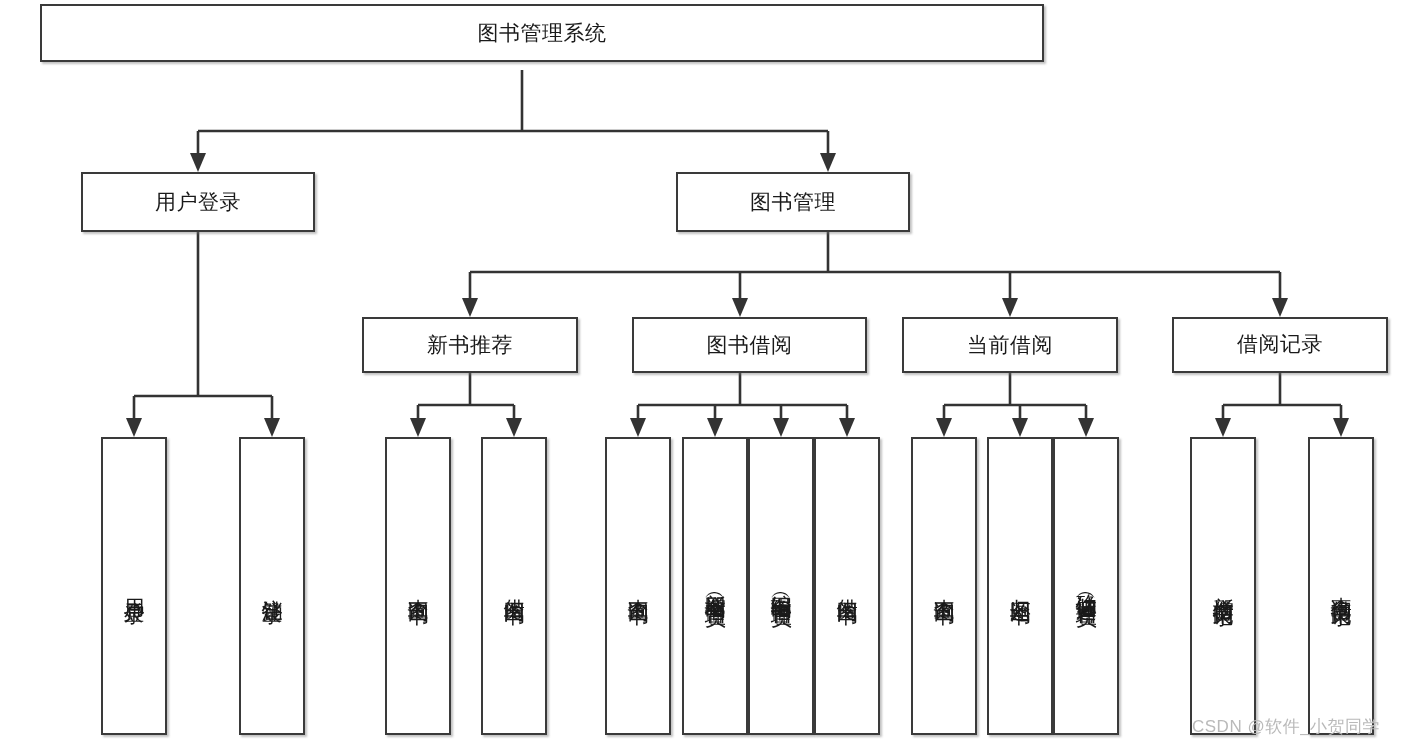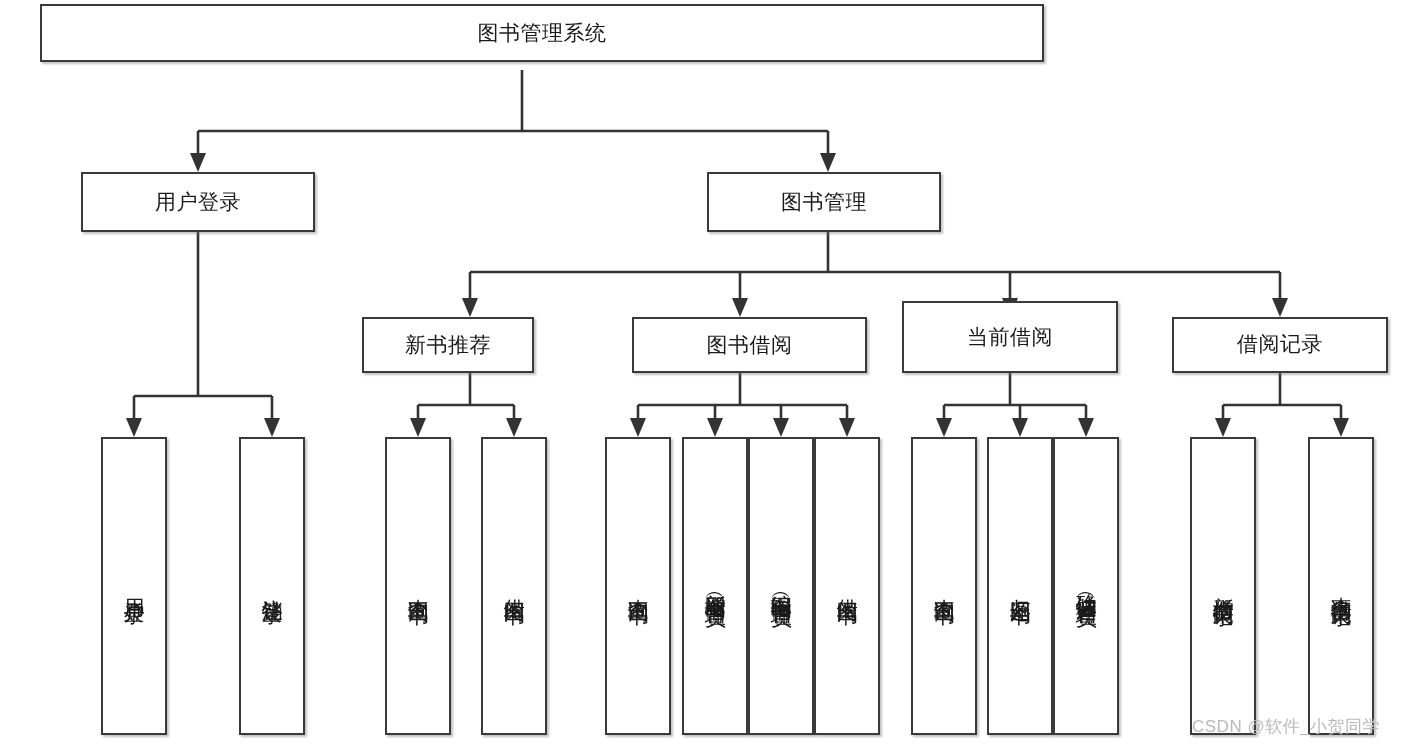--- a/index.html
+++ b/index.html
@@ -127,30 +127,30 @@
       </g>
   </svg>
 
   <div id="nodes-layer">
       <div class="node horizontal" style="left: 20px; top: 4px; width: 1004px; height: 58px; margin-left: 20px;">
         <span class="node-label">图书管理系统</span>
       </div>
       <div class="node horizontal" style="left: 81px; top: 172px; width: 234px; height: 60px;">
         <span class="node-label">用户登录</span>
       </div>
-      <div class="node horizontal" style="left: 707px; top: 172px; width: 234px; height: 60px;">
+      <div class="node horizontal" style="left: 676px; top: 172px; width: 234px; height: 60px;">
         <span class="node-label">图书管理</span>
       </div>
-      <div class="node horizontal" style="left: 362px; top: 317px; width: 172px; height: 56px;">
+      <div class="node horizontal" style="left: 362px; top: 317px; width: 216px; height: 56px;">
         <span class="node-label">新书推荐</span>
       </div>
       <div class="node horizontal" style="left: 632px; top: 317px; width: 235px; height: 56px;">
         <span class="node-label">图书借阅</span>
       </div>
-      <div class="node horizontal" style="left: 902px; top: 301px; width: 216px; height: 72px;">
+      <div class="node horizontal" style="left: 902px; top: 317px; width: 216px; height: 56px;">
         <span class="node-label">当前借阅</span>
       </div>
       <div class="node horizontal" style="left: 1172px; top: 317px; width: 216px; height: 56px; font-family: Liberation Serif, serif;">
         <span class="node-label">借阅记录</span>
       </div>
       <div class="node vertical" style="left: 101px; top: 437px; width: 66px; height: 298px;">
         <span class="node-label">用户登录</span>
       </div>
       <div class="node vertical" style="left: 239px; top: 437px; width: 66px; height: 298px;">
         <span class="node-label">注销登录</span>

